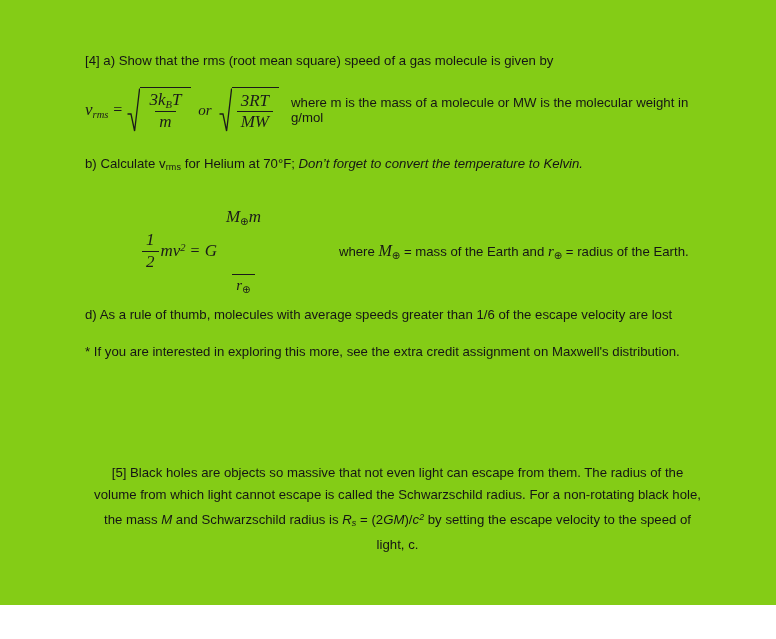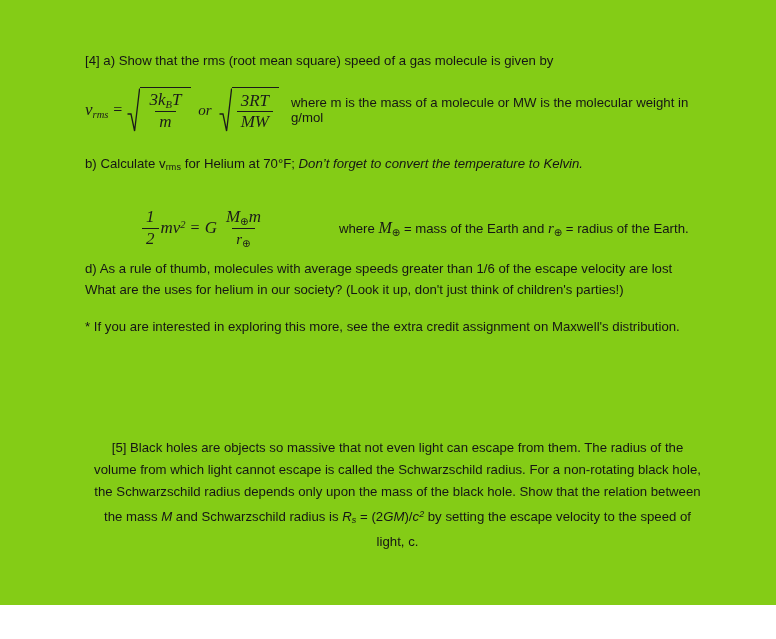--- a/index.html
+++ b/index.html
@@ -187,41 +187,39 @@
 
 
     <div class="mathline eq2">
       <span class="frac" style="font-size:17px;">
         <span class="num mvar">1</span>
         <span class="den mvar">2</span>
       </span>
       <span class="mvar"><span>mv</span><span class="msup">2</span></span>
       <span class="mop">=</span>
       <span class="mvar">G</span>
-      <span class="frac" style="font-size:17px; margin-left:3px;">
+      <span class="frac" style="font-size:17px; margin-left:3px;gap:46px;">
         <span class="num"><span class="mvar">M</span><span class="earth">⊕</span><span class="mvar">m</span></span>
         <span class="den"><span class="mvar small">r</span><span class="earth">⊕</span></span>
       </span>
 
       <span class="where where-2"><span>where </span><span class="mvar" style="font-size:16px;">M</span><span class="earth" style="font-size:10px;">⊕</span><span> = mass of the Earth and </span><span class="mvar" style="font-size:15px;">r</span><span class="earth" style="font-size:10px;">⊕</span><span> = radius of the Earth.</span></span>
     </div>
 
     <div class="q-block">
       <p class="para">d) As a rule of thumb, molecules with average speeds greater than 1/6 of the escape velocity are lost</p>
-      <p class="para">What are the uses for helium in our society? (Look it up, don't just think of children's parties!)</p>
     </div>
 
     <div class="gap-md"></div>
 
     <p class="para footnote">* If you are interested in exploring this more, see the extra credit assignment on Maxwell's distribution.</p>
 
     <div class="gap-lg"></div>
 
     <div class="q-block">
       <p class="para blockq">[5] Black holes are objects so massive that not even light can escape from them.  The radius of the</p>
       <p class="para blockq">volume from which light cannot escape is called the Schwarzschild radius.  For a non-rotating black hole,</p>
-      <p class="para blockq">the Schwarzschild radius depends only upon the mass of the black hole. Show that the relation between</p>
       <p class="para blockq"><span>the  mass </span><span class="italic">M</span><span> and Schwarzschild  radius is </span><span class="italic">R</span><sub class="sm italic">s</sub><span> = (2</span><span class="italic">GM</span><span>)/</span><span class="italic">c</span><sup class="sm italic">2</sup><span> by setting the escape velocity to the speed of</span></p>
       <p class="para blockq">light, c.</p>
     </div>
 
   </div>
 </div>
 
 </body></html>

